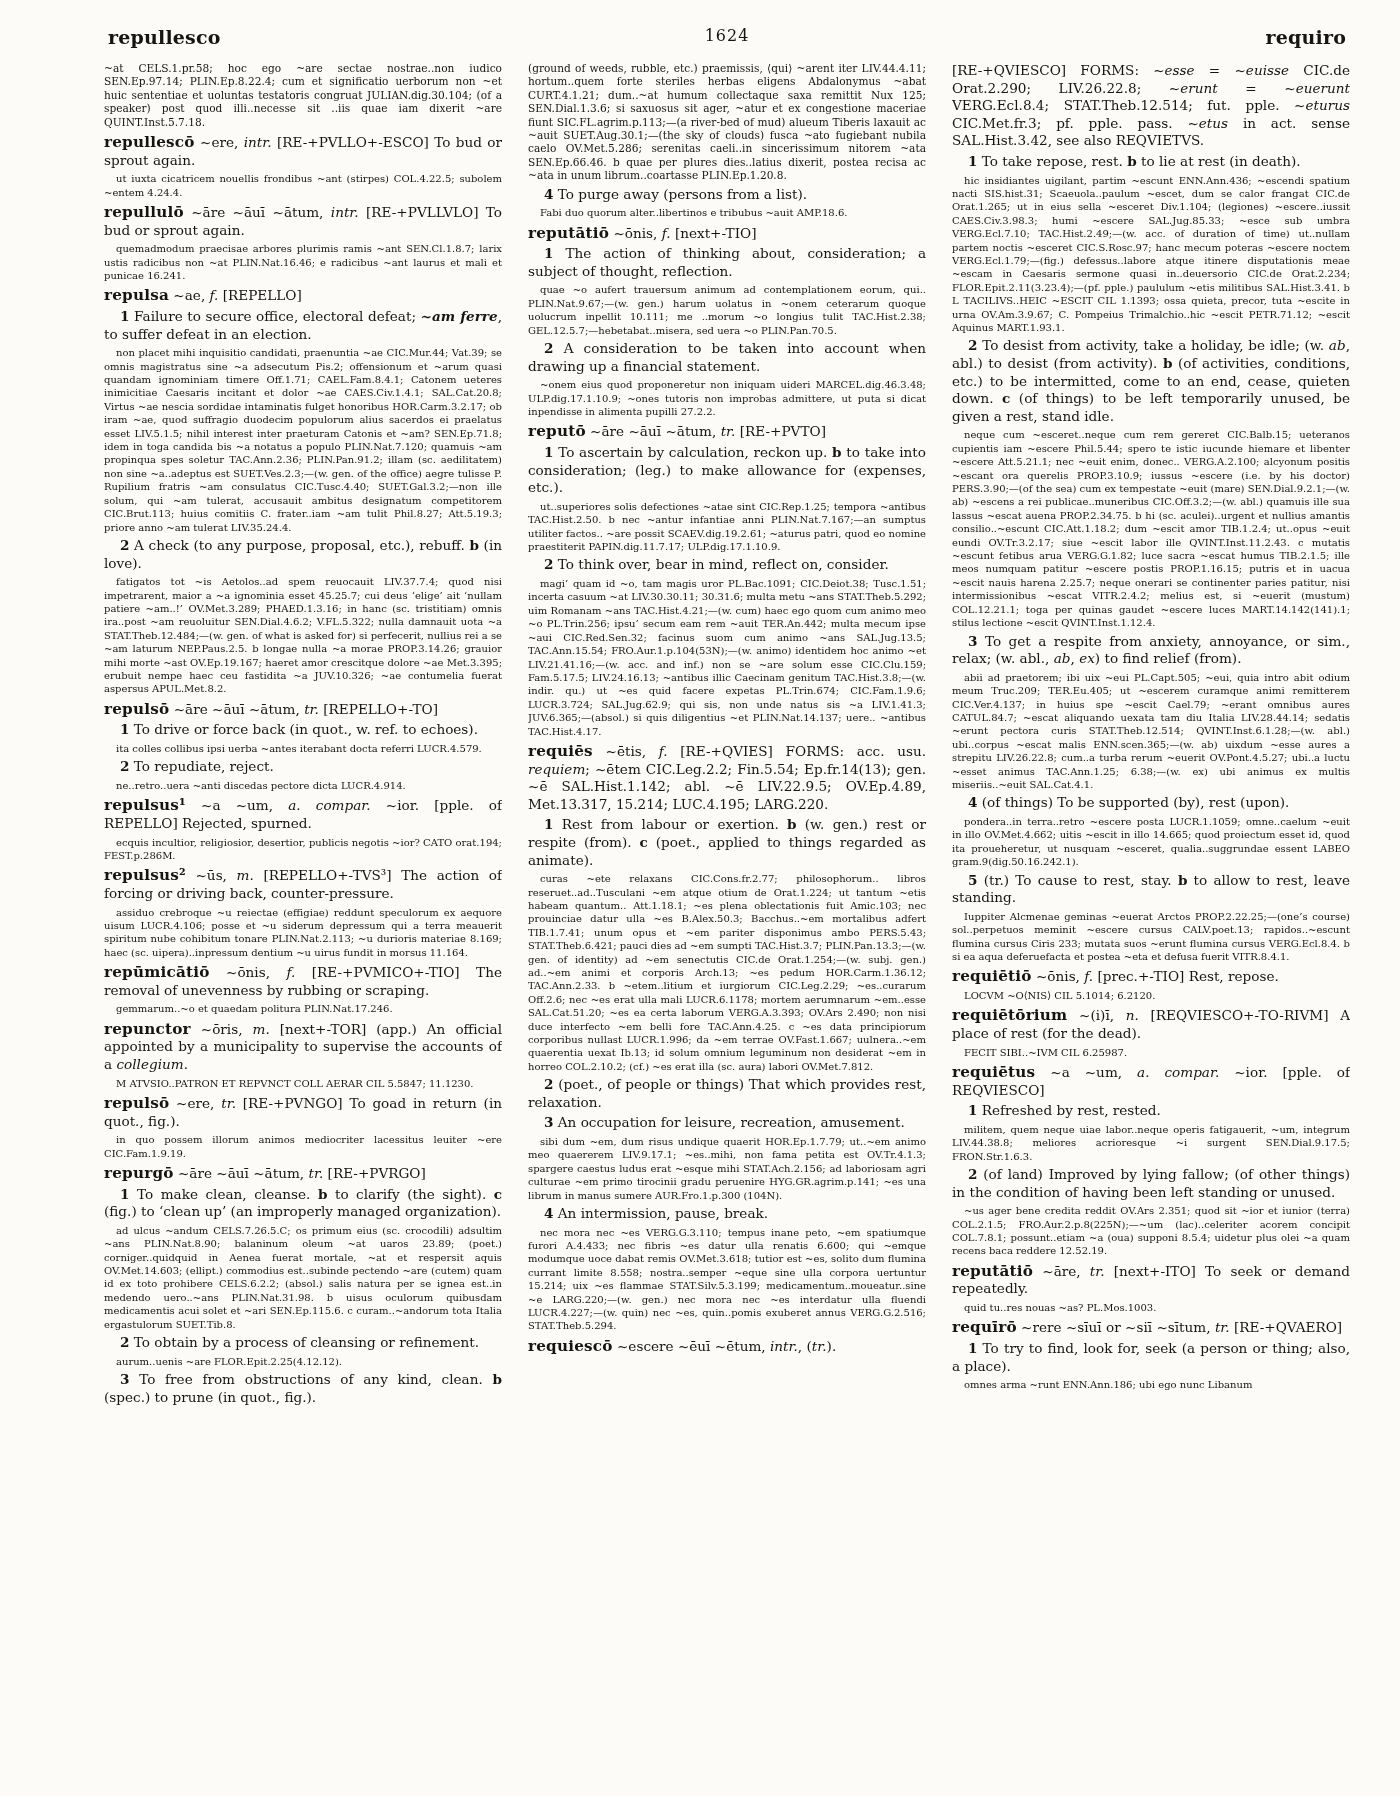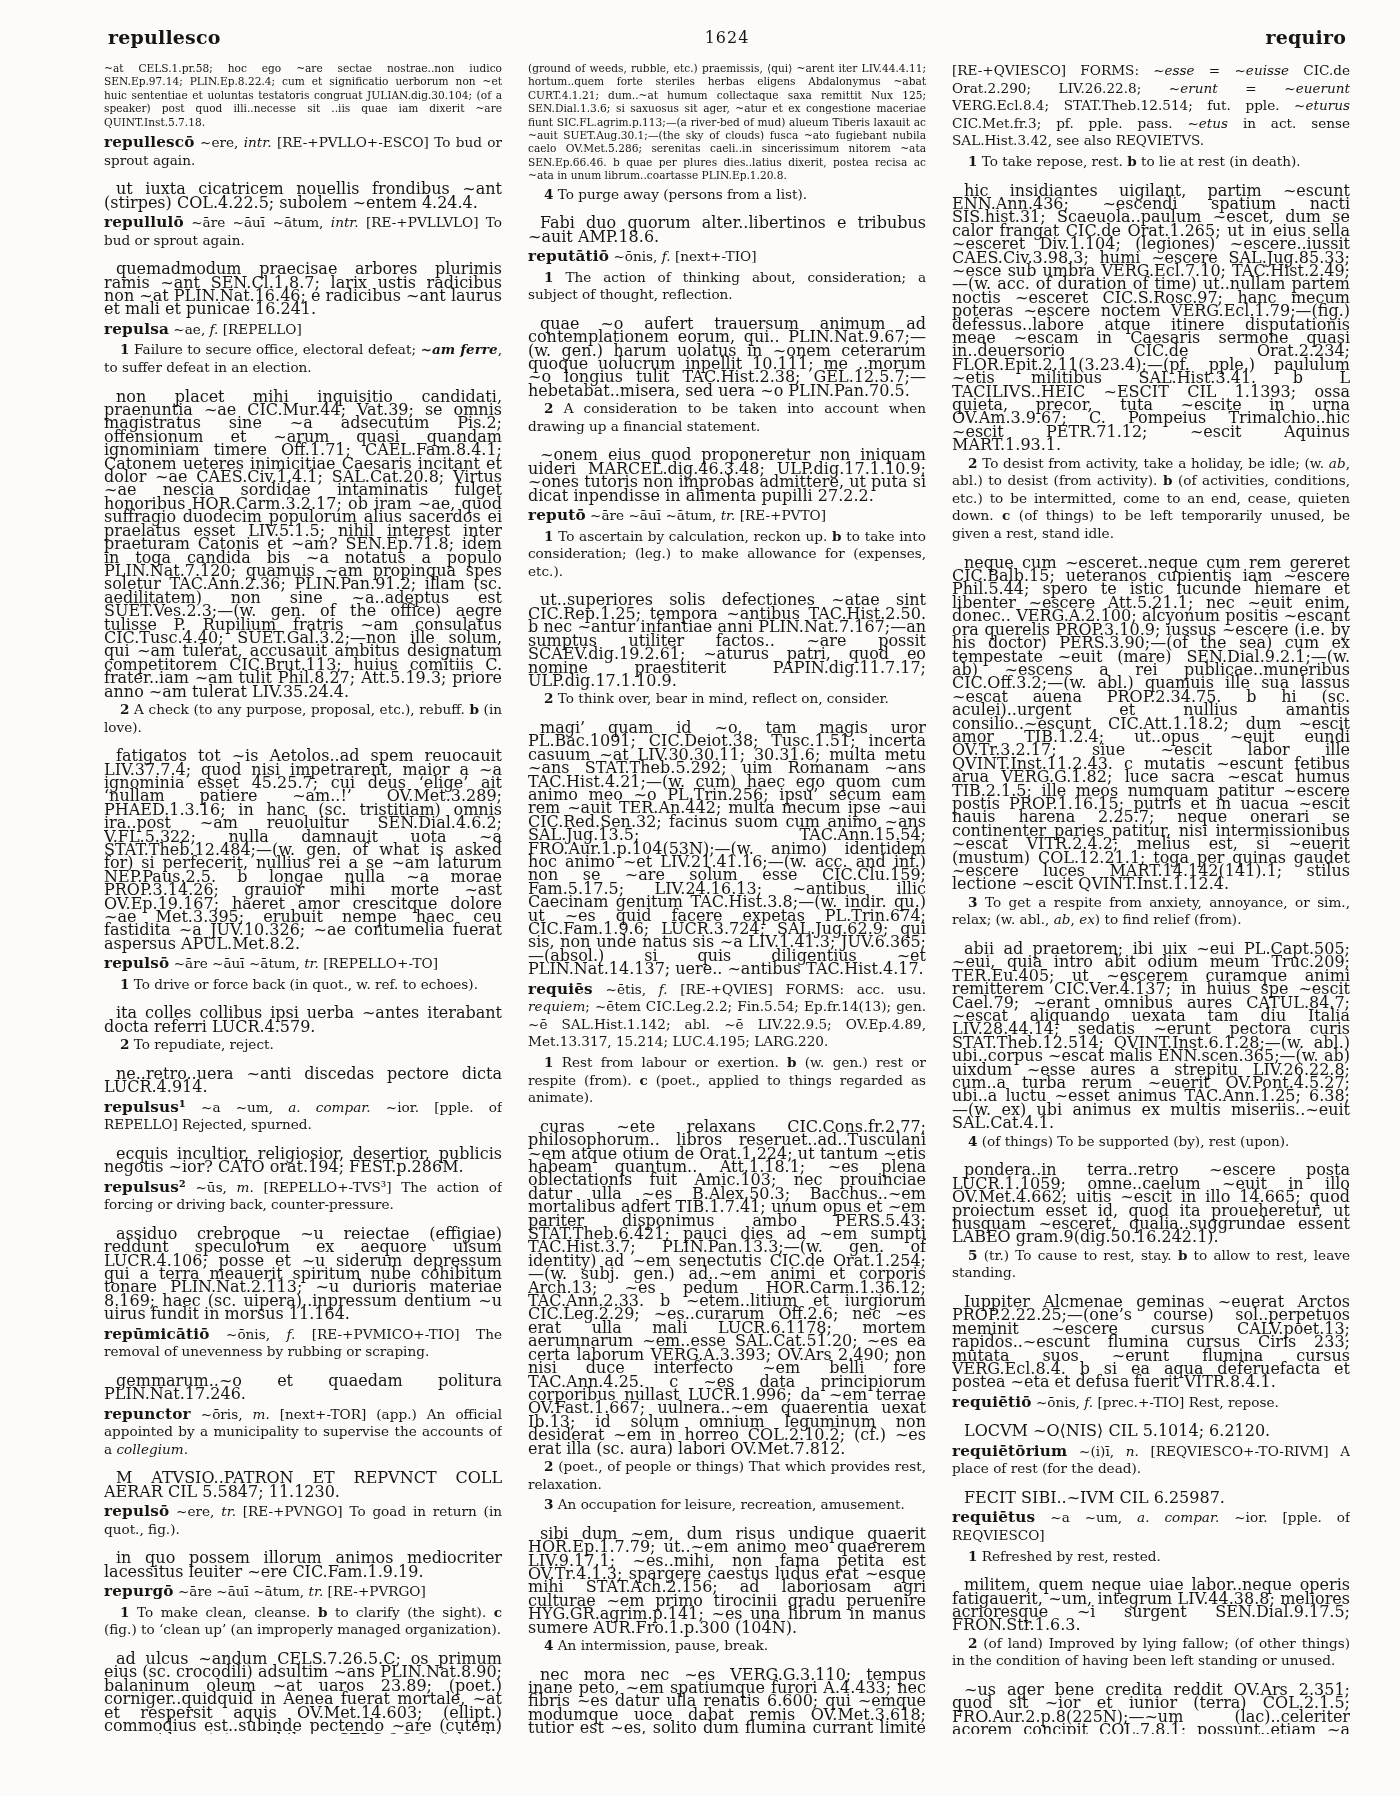--- a/index.html
+++ b/index.html
@@ -4,39 +4,39 @@
 <style>
   html,body{margin:0;padding:0;}
   body{
     width:1400px;height:1796px;
     background:#fcfbf8;color:#171514;
     font-family:"DejaVu Serif","Liberation Serif",serif;
     overflow:hidden;
   }
   .page{padding:26px 50px 0 104px;}
   .running-head{
-    display:flex;align-items:center;
+    display:flex;align-items:flex-start;
     margin:0 4px 14px 4px;
   }
   .running-head .hw-left,.running-head .hw-right{
     font-weight:bold;font-size:19px;letter-spacing:.2px;
   }
   .running-head .hw-left{flex:1;text-align:left;}
   .running-head .pageno{flex:1;text-align:center;font-size:16px;letter-spacing:1px;}
   .running-head .hw-right{flex:1;text-align:right;}
   .cols{display:flex;gap:26px;}
   .col{
     width:398px;height:1672px;overflow:hidden;
     text-align:justify;
   }
   .col p{margin:0;padding:0;}
   p.entry{font-size:13.6px;line-height:17.6px;margin-top:5px;}
   p.econt{font-size:13.6px;line-height:17.6px;}
   p.sense{font-size:13.6px;line-height:17.6px;text-indent:16px;margin-top:3px;}
-  p.quote{font-size:16px;line-height:13.4px;text-indent:12px;margin-top:13px;}
+  p.quote{font-size:10px;line-height:13.4px;text-indent:12px;margin-top:3px;}
   p.qcont{font-size:10.6px;line-height:13.4px;}
   .r-n{}
   .r-b{font-weight:bold;}
   .r-hw{font-weight:bold;font-size:1.12em;letter-spacing:.2px;}
   .r-i{font-style:italic;}
   .r-bi{font-weight:bold;font-style:italic;}
   .r-sn{font-weight:bold;}
 </style>
 </head>
 <body>

